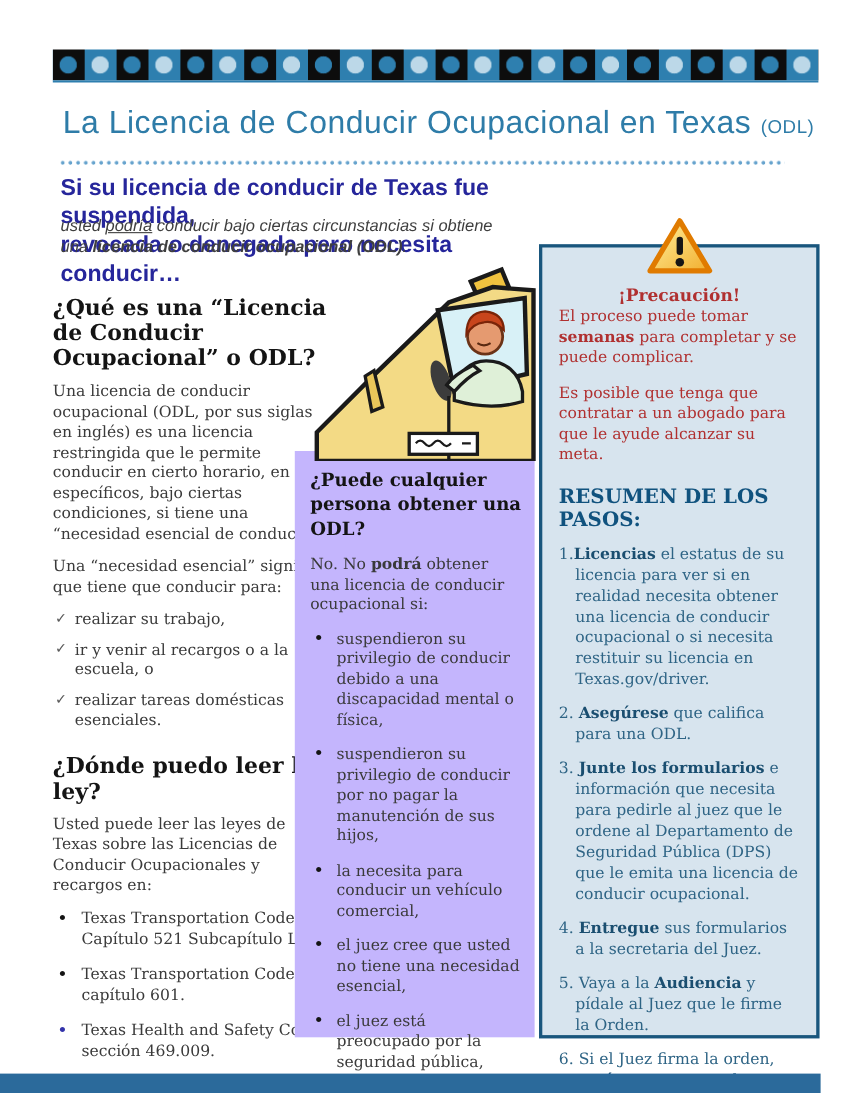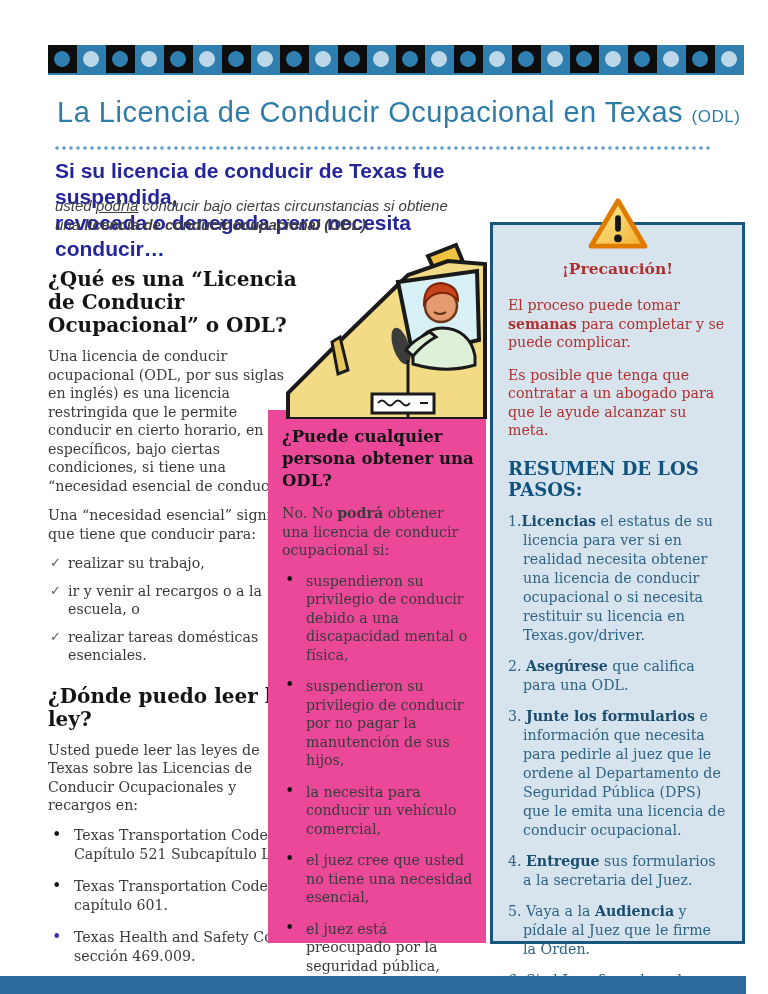--- a/index.html
+++ b/index.html
@@ -39,35 +39,35 @@
   .leftcol p{margin:0 0 11px 0;}
   .h2-gap{margin-top:20px !important;}
 
   ul{list-style:none;margin:0;padding:0;}
   .checklist li{position:relative;padding-left:20px;margin-bottom:9px;}
   .checklist .check{position:absolute;left:2px;top:0;color:#5a5a5a;font-family:"DejaVu Sans",sans-serif;font-size:13px;}
   .lawlist li{position:relative;padding-left:26px;margin-bottom:13px;line-height:19px;}
   .lawlist li::before{content:"\2022";position:absolute;left:4px;top:-1px;font-size:16px;color:#141414;}
   .lawlist li.blue::before{color:#3333AA;}
 
-  .midcol{position:absolute;left:268px;top:410px;width:218px;height:533px;background:#ec4899;
+  .midcol{position:absolute;left:268px;top:410px;width:218px;height:533px;background:#c4b5fd;
     box-sizing:border-box;padding:16px 12px 0 14px;font-size:14.2px;line-height:18.5px;}
   .midcol h2{font-size:16.5px;line-height:22px;margin:0 0 12px 0;color:#141414;}
   .midcol p{margin:0 0 12px 0;}
   .bullets li{position:relative;padding-left:24px;margin-bottom:13px;}
   .bullets li::before{content:"\2022";position:absolute;left:3px;top:-1px;font-size:16px;color:#141414;}
 
   
   .car{position:absolute;left:280px;top:240px;width:208px;height:179px;z-index:3;}
 
   
   .sidebar{position:absolute;left:490px;top:222px;width:255px;height:722px;box-sizing:border-box;
     background:#D7E4EE;border:3px solid #19567D;padding:34px 15px 12px 15px;font-size:14.2px;}
   .warnicon{position:absolute;top:-29px;left:50%;transform:translateX(-50%);width:62px;height:56px;}
-  .caution-title{text-align:center;font-weight:bold;color:#B03030;font-size:15.5px;margin-bottom:18px;}
+  .caution-title{text-align:center;font-weight:bold;color:#B03030;font-size:15.5px;margin-bottom:1px;}
   .sidebar p.red{color:#B03030;line-height:18.5px;margin:0 0 14px 0;}
   .steps-title{font-weight:bold;color:#10527E;font-size:18px;margin:18px 0 6px 0;}
   .steps{margin:0;padding:0;list-style:none;color:#2E6485;}
   .steps li{margin-top:12px;line-height:19px;padding-left:15px;text-indent:-15px;}
   .steps li .b{color:#1A4E70;}
 
   .bottombar{position:absolute;left:0;top:976px;width:746px;height:18px;background:#2B6A9B;}
 </style>
 </head>
 <body>

